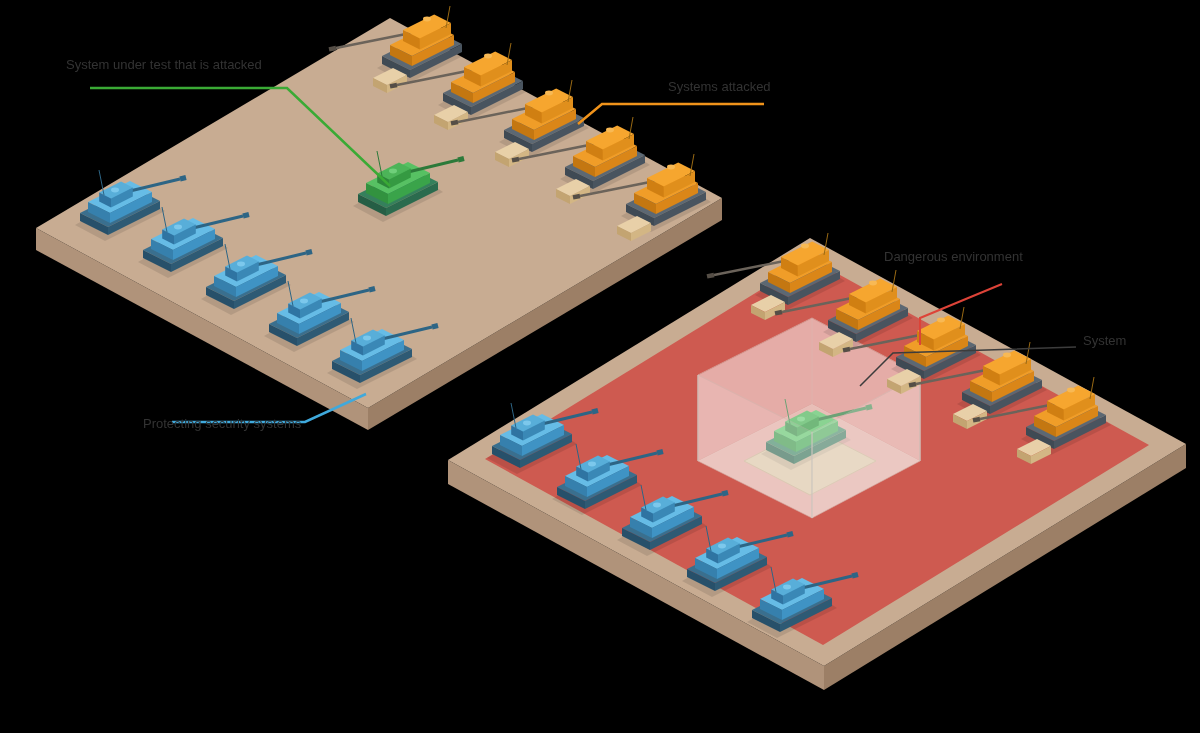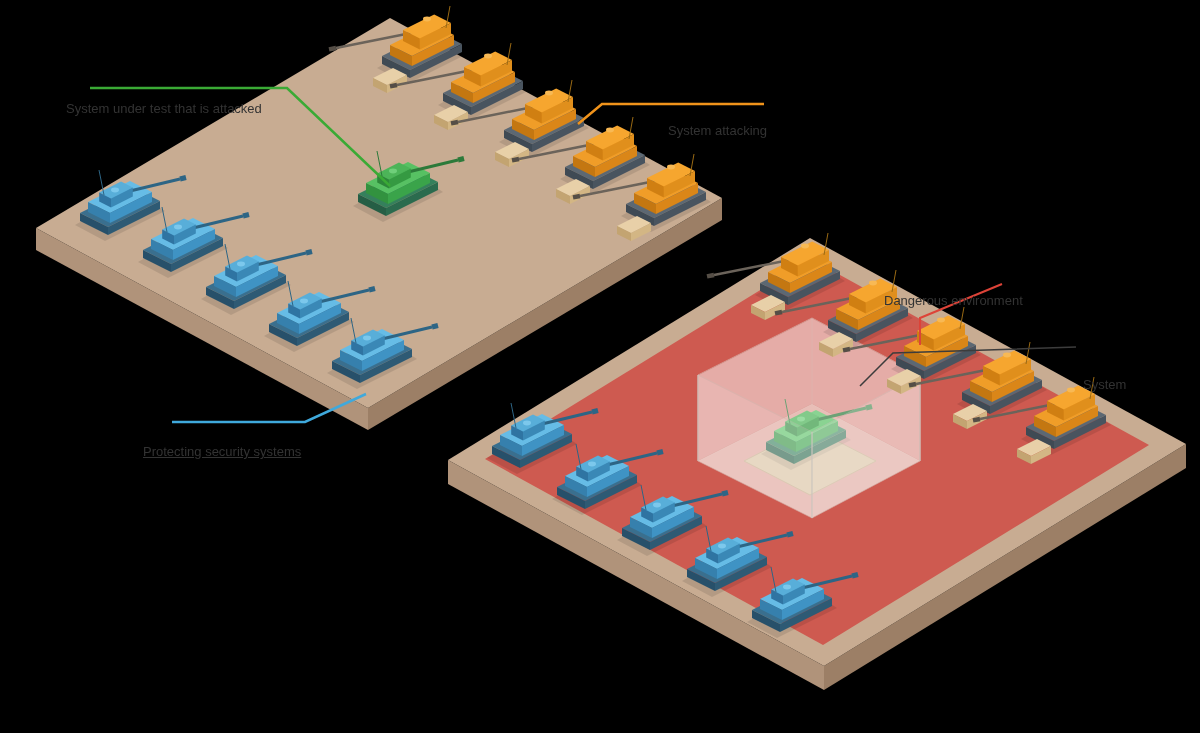--- a/index.html
+++ b/index.html
@@ -1,19 +1,19 @@
 <!DOCTYPE html>
 <html><head>
 <meta charset="utf-8">
 <style>
   html,body{margin:0;padding:0;background:#000;}
   .scene{position:relative;width:1200px;height:733px;background:#000;overflow:hidden;
          font-family:"Liberation Sans", sans-serif;}
   .scene svg{position:absolute;left:0;top:0;}
-  .lbl{position:absolute;font-size:13px;color:#333;white-space:nowrap;line-height:15px;margin-top:44px;}
+  .lbl{position:absolute;font-size:13px;color:#333;white-space:nowrap;line-height:15px;}
   
   .tank-blue{--t-trtop:#3a6f8e;--t-trse:#2e5a74;--t-trsw:#27506a;--t-top:#66bce6;--t-se:#3f93c4;
              --t-sw:#3680ad;--t-tutop:#58aed9;--t-tuse:#3a88b6;--t-tusw:#2f74a2;--t-cup:#7cc8ec;--t-bar:#2d6585;}
   .tank-green{--t-trtop:#35805c;--t-trse:#2b6b4e;--t-trsw:#255e45;--t-top:#57c163;--t-se:#3aa44a;
              --t-sw:#32923f;--t-tutop:#4cb458;--t-tuse:#359a42;--t-tusw:#2d873a;--t-cup:#6fcf7a;--t-bar:#2c7a3a;}
 </style>
 </head>
 <body>
 
 <div class="scene">
@@ -118,17 +118,17 @@
   </g>
 
   <polyline points="90,88 287,88 390,186" fill="none" stroke="#3aaa35" stroke-width="2.5"></polyline>
   <polyline points="578,124 602,104 764,104" fill="none" stroke="#f0931b" stroke-width="2.5"></polyline>
   <polyline points="172,422 305,422 366,394" fill="none" stroke="#3fa9dc" stroke-width="2.5"></polyline>
   <polyline points="1002,284 920,318 920,345" fill="none" stroke="#dd4338" stroke-width="2"></polyline>
   <polyline points="1076,347 893,353 860,386" fill="none" stroke="#3c3c3c" stroke-width="1.5"></polyline>
 </svg>
 
   <div class="lbl" style="left:66px;top:57px;">System under test that is attacked</div>
-  <div class="lbl" style="left:668px;top:79px;">System attacking</div>
-  <div class="lbl" style="left:143px;top:400px;text-decoration:underline;">Protecting security systems</div>
+  <div class="lbl" style="left:668px;top:79px;">Systems attacked</div>
+  <div class="lbl" style="left:143px;top:416px;">Protecting security systems</div>
   <div class="lbl" style="left:884px;top:249px;">Dangerous environment</div>
   <div class="lbl" style="left:1083px;top:333px;">System</div>
 </div>
 
 </body></html>

